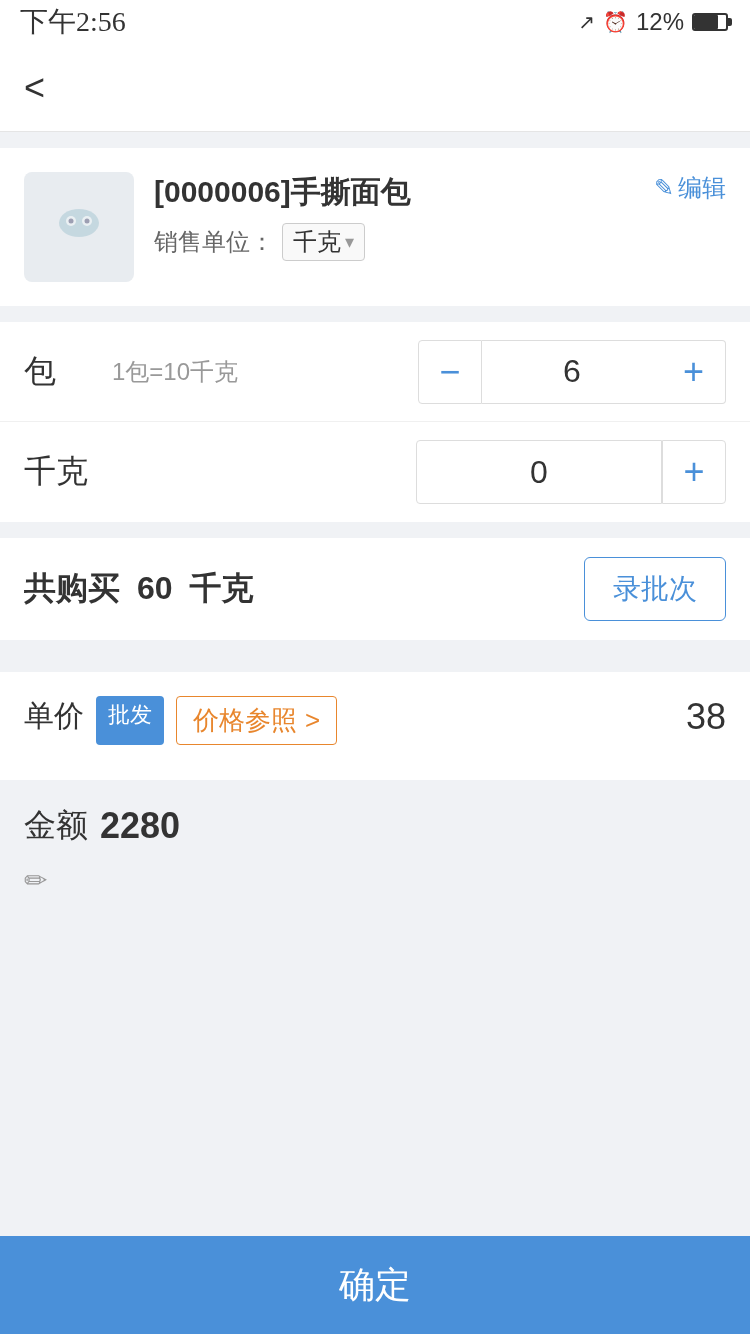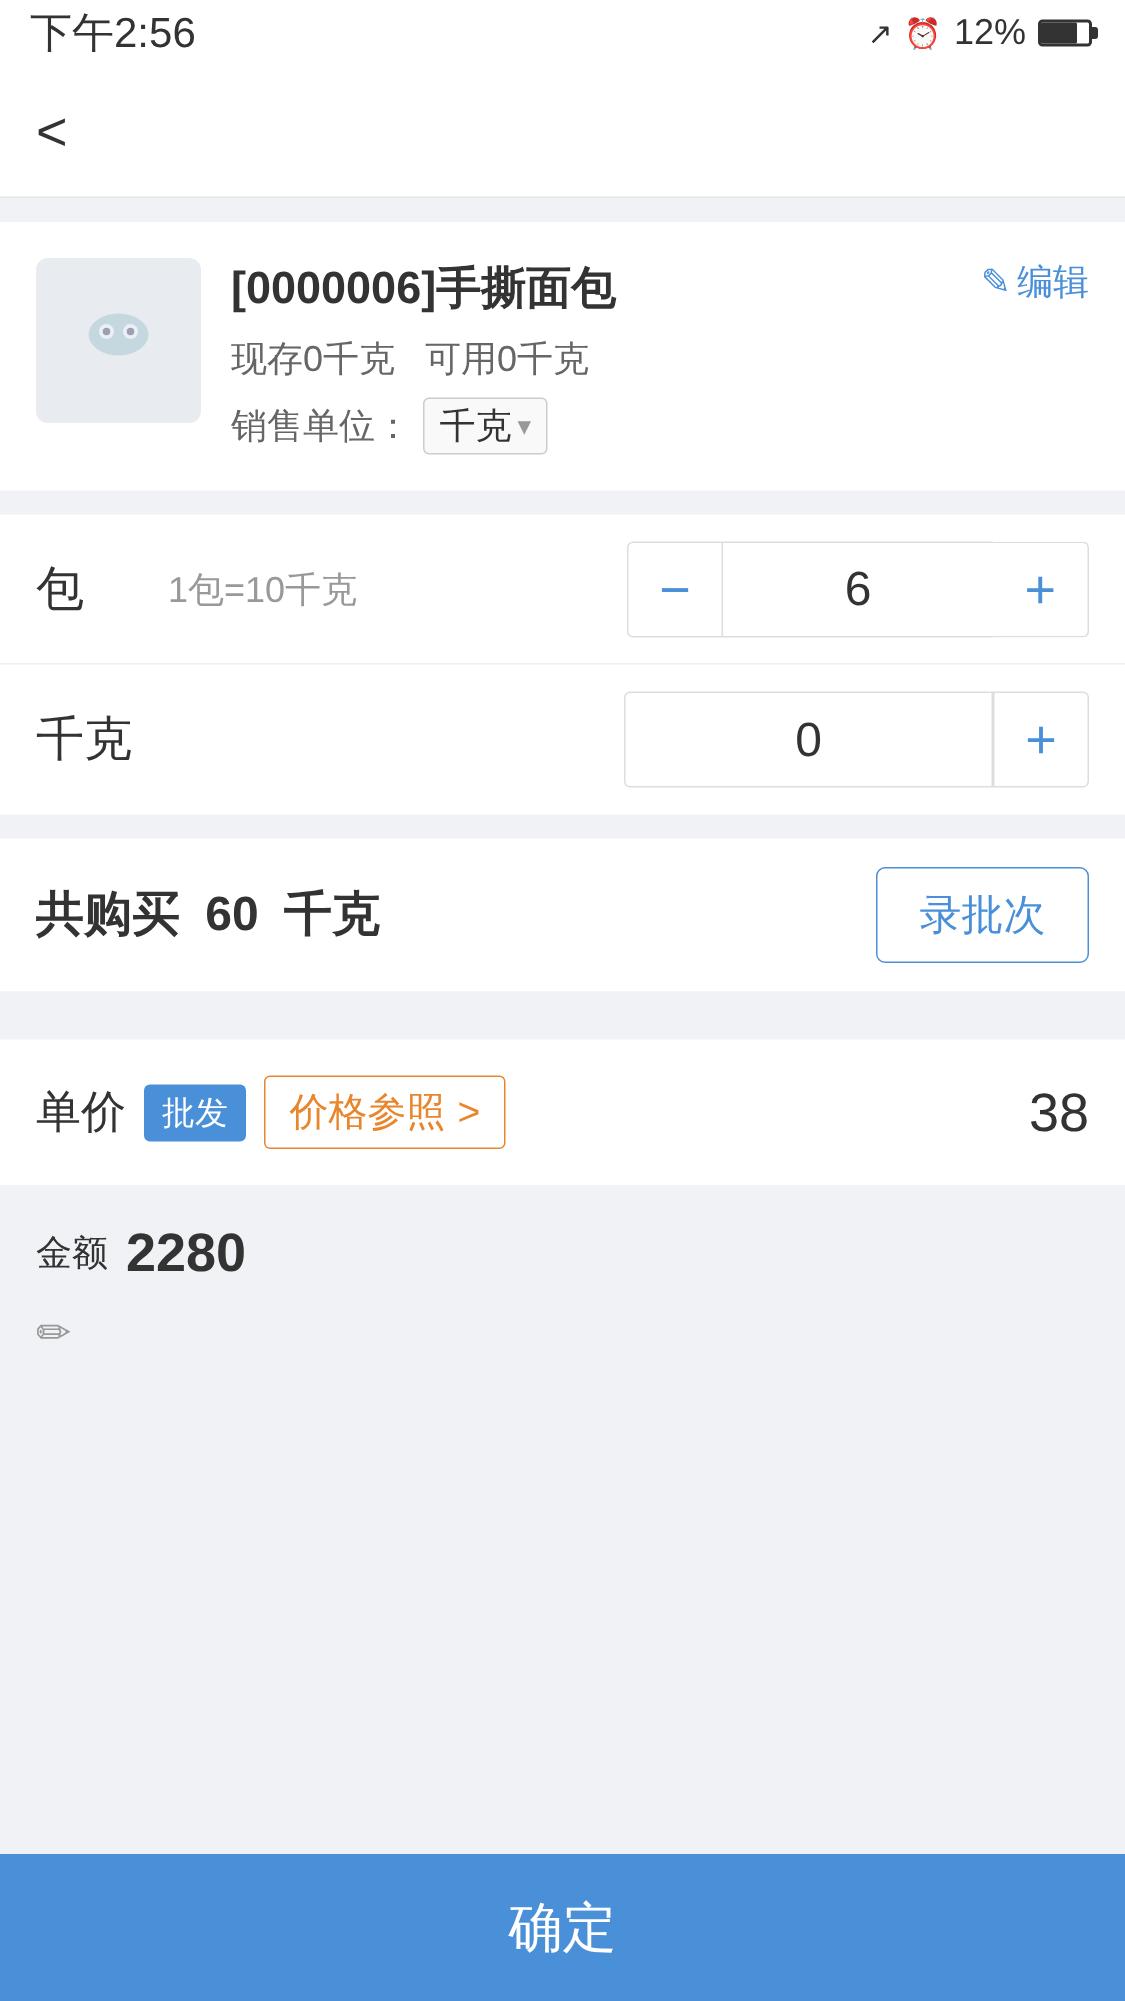--- a/index.html
+++ b/index.html
@@ -26,20 +26,21 @@
       color: #333;
     }
     .status-left {
       display: flex;
       align-items: center;
       gap: 8px;
     }
     .status-center {
       font-size: 28px;
       font-weight: 500;
+      font-family: Liberation Serif, serif;
     }
     .status-right {
       display: flex;
       align-items: center;
       gap: 8px;
       font-size: 24px;
     }
     .battery {
       display: inline-flex;
       align-items: center;
@@ -266,22 +267,21 @@
     }
 
     
     .price-section {
       background: #fff;
       margin-top: 16px;
       padding: 24px;
     }
     .price-row {
       display: flex;
-      align-items: center;
-      margin-bottom: 0;
+      margin-bottom: 11px;
     }
     .price-label {
       font-size: 30px;
       color: #333;
       margin-right: 12px;
     }
     .price-tag {
       background: #4a90d9;
       color: #fff;
       font-size: 22px;
@@ -306,21 +306,21 @@
       font-size: 36px;
       font-weight: 500;
       color: #333;
     }
     .amount-row {
       display: flex;
       align-items: center;
       margin-bottom: 16px;
     }
     .amount-label {
-      font-size: 24px;
+      font-size: 32px;
       color: #333;
     }
     .amount-value {
       font-size: 36px;
       font-weight: 600;
       color: #333;
       margin-left: 12px;
     }
     .remark-row {
       display: flex;
@@ -384,24 +384,20 @@
     <svg viewBox="0 0 60 60" fill="none" xmlns="http://www.w3.org/2000/svg">
       <ellipse cx="30" cy="26" rx="20" ry="14" fill="#7ab" opacity="0.6"></ellipse>
       <circle cx="22" cy="24" r="5" fill="#fff" opacity="0.8"></circle>
       <circle cx="38" cy="24" r="5" fill="#fff" opacity="0.8"></circle>
       <circle cx="22" cy="24" r="2.5" fill="#557"></circle>
       <circle cx="38" cy="24" r="2.5" fill="#557"></circle>
     </svg>
   </div>
   <div class="product-info">
     <div class="product-name">[0000006]手撕面包</div>
-    <div class="product-stock">
-      <span>现存0千克</span>&nbsp;&nbsp;
-      <span>可用0千克</span>
-    </div>
     <div class="product-unit-row">
       <span>销售单位：</span>
       <div class="unit-select">
         <span>千克</span>
         <span class="unit-arrow">▾</span>
       </div>
     </div>
   </div>
   <div class="edit-btn">
     <span>✎</span>

